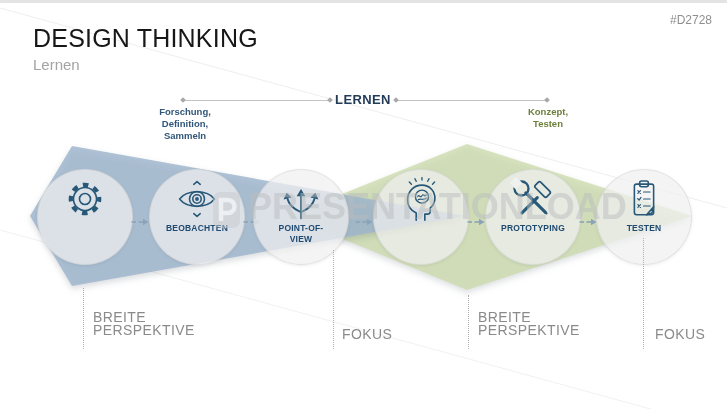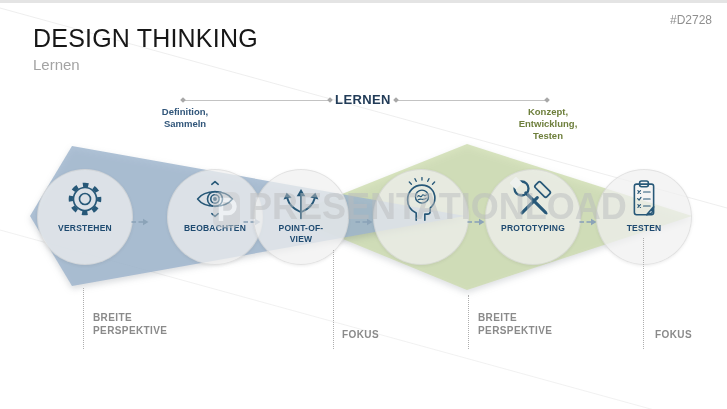--- a/index.html
+++ b/index.html
@@ -30,21 +30,21 @@
     background:rgba(240,240,240,.72);border:1px solid rgba(175,175,175,.28);
     box-shadow:0 1px 3px rgba(80,80,80,.10);z-index:2;}
   .step-icon{position:absolute;left:50%;top:7px;transform:translateX(-50%);}
   .step-label{position:absolute;left:-10px;top:53px;width:114px;text-align:center;
     font-size:8.5px;font-weight:bold;letter-spacing:.2px;line-height:11px;color:#1e4a70;font-stretch:condensed;}
 
   .gap-arrow{position:absolute;z-index:2;}
 
   
   .dotline{position:absolute;width:0;border-left:1.5px dotted #aeaeae;z-index:2;}
-  .bottom-label{position:absolute;font-size:10px;font-weight:bold;color:#8a8a8a;
+  .bottom-label{position:absolute;font-size:14px;font-weight:normal;color:#8a8a8a;
     letter-spacing:.4px;line-height:13px;z-index:2;}
 
   
   .watermark{position:absolute;left:213px;top:186px;display:flex;align-items:flex-end;z-index:6;
     pointer-events:none;}
   .wm-logo{width:27px;height:36px;margin-right:8px;opacity:.5;}
   .wm-text{font-size:36px;font-weight:bold;color:rgba(186,188,190,.5);letter-spacing:0px;font-stretch:condensed;}
   .wm-lines{position:absolute;left:0;top:0;z-index:0;}
 </style>
 </head>
@@ -69,46 +69,43 @@
 
   <div class="lernen">LERNEN</div>
   <div class="lernen-line" style="left:183px;width:147px;"></div>
   <div class="lernen-line" style="left:396px;width:151px;"></div>
   <div class="lernen-diamond" style="left:181px;"></div>
   <div class="lernen-diamond" style="left:328px;"></div>
   <div class="lernen-diamond" style="left:394px;"></div>
   <div class="lernen-diamond" style="left:545px;"></div>
 
   <div class="phase-label" id="phase-left" style="left: 115px; color: rgb(49, 86, 122);">
+      <div>Forschung,</div>
       <div>Definition,</div>
       <div>Sammeln</div>
     </div>
   <div class="phase-label" id="phase-right" style="left: 478px; color: rgb(110, 127, 60);">
       <div>Konzept,</div>
-      <div>Entwicklung,</div>
       <div>Testen</div>
     </div>
 
   <div id="steps-layer">
       <div class="step" style="left: 37px; top: 169px;">
         <div class="step-icon"><svg width="44" height="44" viewBox="0 0 48 48" fill="none" stroke="#275878" stroke-width="1.8">
    <circle cx="24" cy="24" r="15.5" stroke-width="4.6" stroke-dasharray="6.1 6.1" stroke-dashoffset="3"></circle>
    <circle cx="24" cy="24" r="12.6"></circle>
             <circle cx="24" cy="24" r="6"></circle>
           </svg></div>
-        <div class="step-label" style="color:#1e4a70">
-          <div>VERSTEHEN</div>
-        </div>
       </div>
       <div class="gap-arrow" style="left: 131px; top: 212px;"><svg width="18" height="8" viewBox="0 0 18 8">
       <line x1="0.5" y1="4" x2="5" y2="4" stroke="#8ba3b8" stroke-width="1.6"></line>
       <line x1="7.5" y1="4" x2="12" y2="4" stroke="#8ba3b8" stroke-width="1.6"></line>
       <path d="M12,0.8 L17.5,4 L12,7.2 Z" fill="#8ba3b8"></path>
         </svg></div>
-      <div class="step" style="left: 167px; top: 169px;">
+      <div class="step" style="left: 149px; top: 169px;">
         <div class="step-icon"><svg width="46" height="44" viewBox="0 0 48 48" fill="none" stroke="#275878" stroke-width="1.7" stroke-linecap="round" stroke-linejoin="round">
    <path d="M5,24 C13,13.5 35,13.5 43,24 C35,34.5 13,34.5 5,24 Z"></path>
    <circle cx="24" cy="24" r="8.2"></circle>
             <circle cx="24" cy="24" r="4.6"></circle>
    <circle cx="24" cy="24" r="1.2" fill="#275878"></circle>
    <path d="M20.5,8 L24,5 L27.5,8"></path>
             <path d="M20.5,40 L24,43 L27.5,40"></path>
           </svg></div>
         <div class="step-label" style="color:#1e4a70">
           <div>BEOBACHTEN</div>

